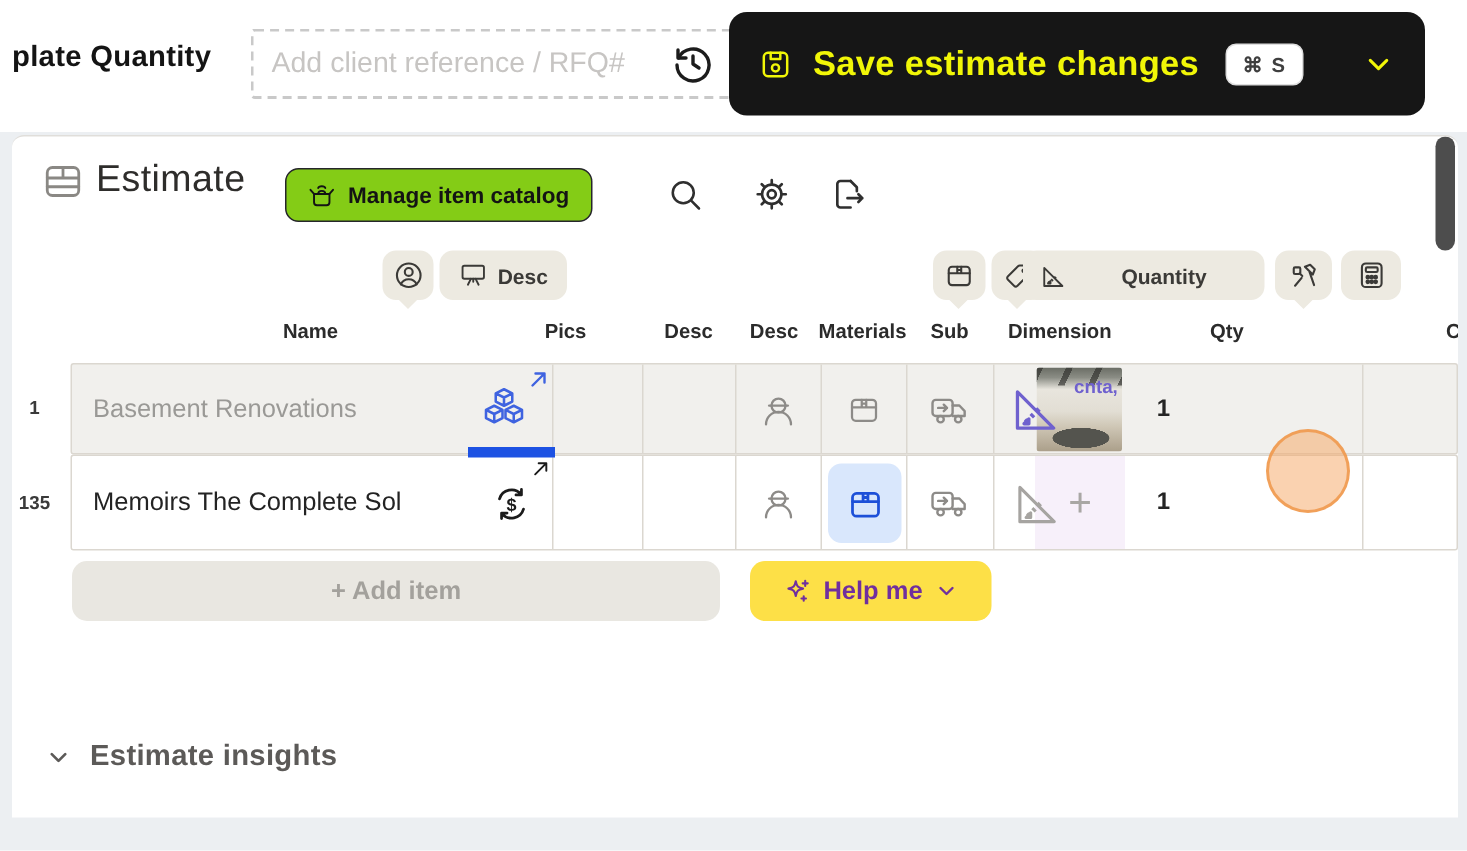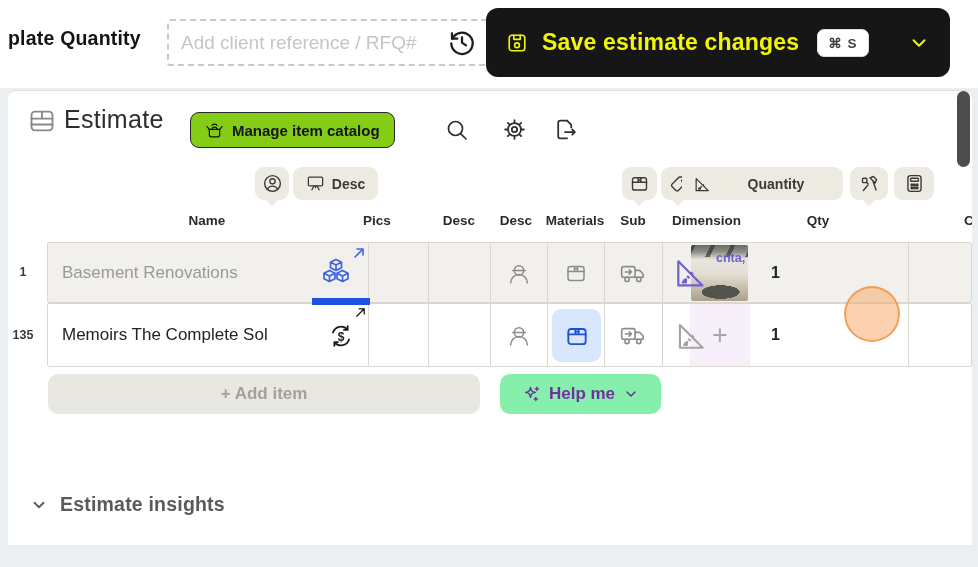--- a/index.html
+++ b/index.html
@@ -67,21 +67,21 @@
   #mat-highlight { position:absolute; left:504px; top:5px; width:49px; height:53px; background:#D9E7FC; border-radius:9px;
     display:flex; align-items:center; justify-content:center; color:#1D50D8; cursor:pointer; }
   #blue-bar { left:304px; top:207px; width:58px; height:7px; background:#1D52E3; z-index:4; }
   #orange-ring { left:836px; top:195px; width:56px; height:56px; border-radius:50%;
     background:rgba(246,166,98,.5); border:2px solid rgba(240,152,74,.85); z-index:5; }
   .dim-text { position:absolute; left:668px; top:8px; font-size:12.5px; color:#6F61CE; font-weight:600; }
 
   
   #add-item { left:40px; top:283px; width:432px; height:40px; background:#E9E7E1; border:none; border-radius:10px;
     font-family:"Liberation Sans",sans-serif; font-size:17px; font-weight:600; color:#A3A19C; cursor:pointer; }
-  #help-me { left:492px; top:283px; width:161px; height:40px; background:#86efac; border:none; border-radius:10px;
+  #help-me { left:492px; top:283px; width:161px; height:40px; background:#fde047; border:none; border-radius:10px;
     display:flex; align-items:center; justify-content:center; gap:8px; cursor:pointer; }
   #help-label { font-size:17px; font-weight:700; color:#702F9E; font-family:"Liberation Sans",sans-serif; }
 
   
   #insights { left:22px; top:402px; display:flex; align-items:center; gap:12px; cursor:pointer; }
   #insights-label { font-size:19.5px; font-weight:700; color:#5C5A58; letter-spacing:.2px; }
 </style>
 </head>
 <body>
 

